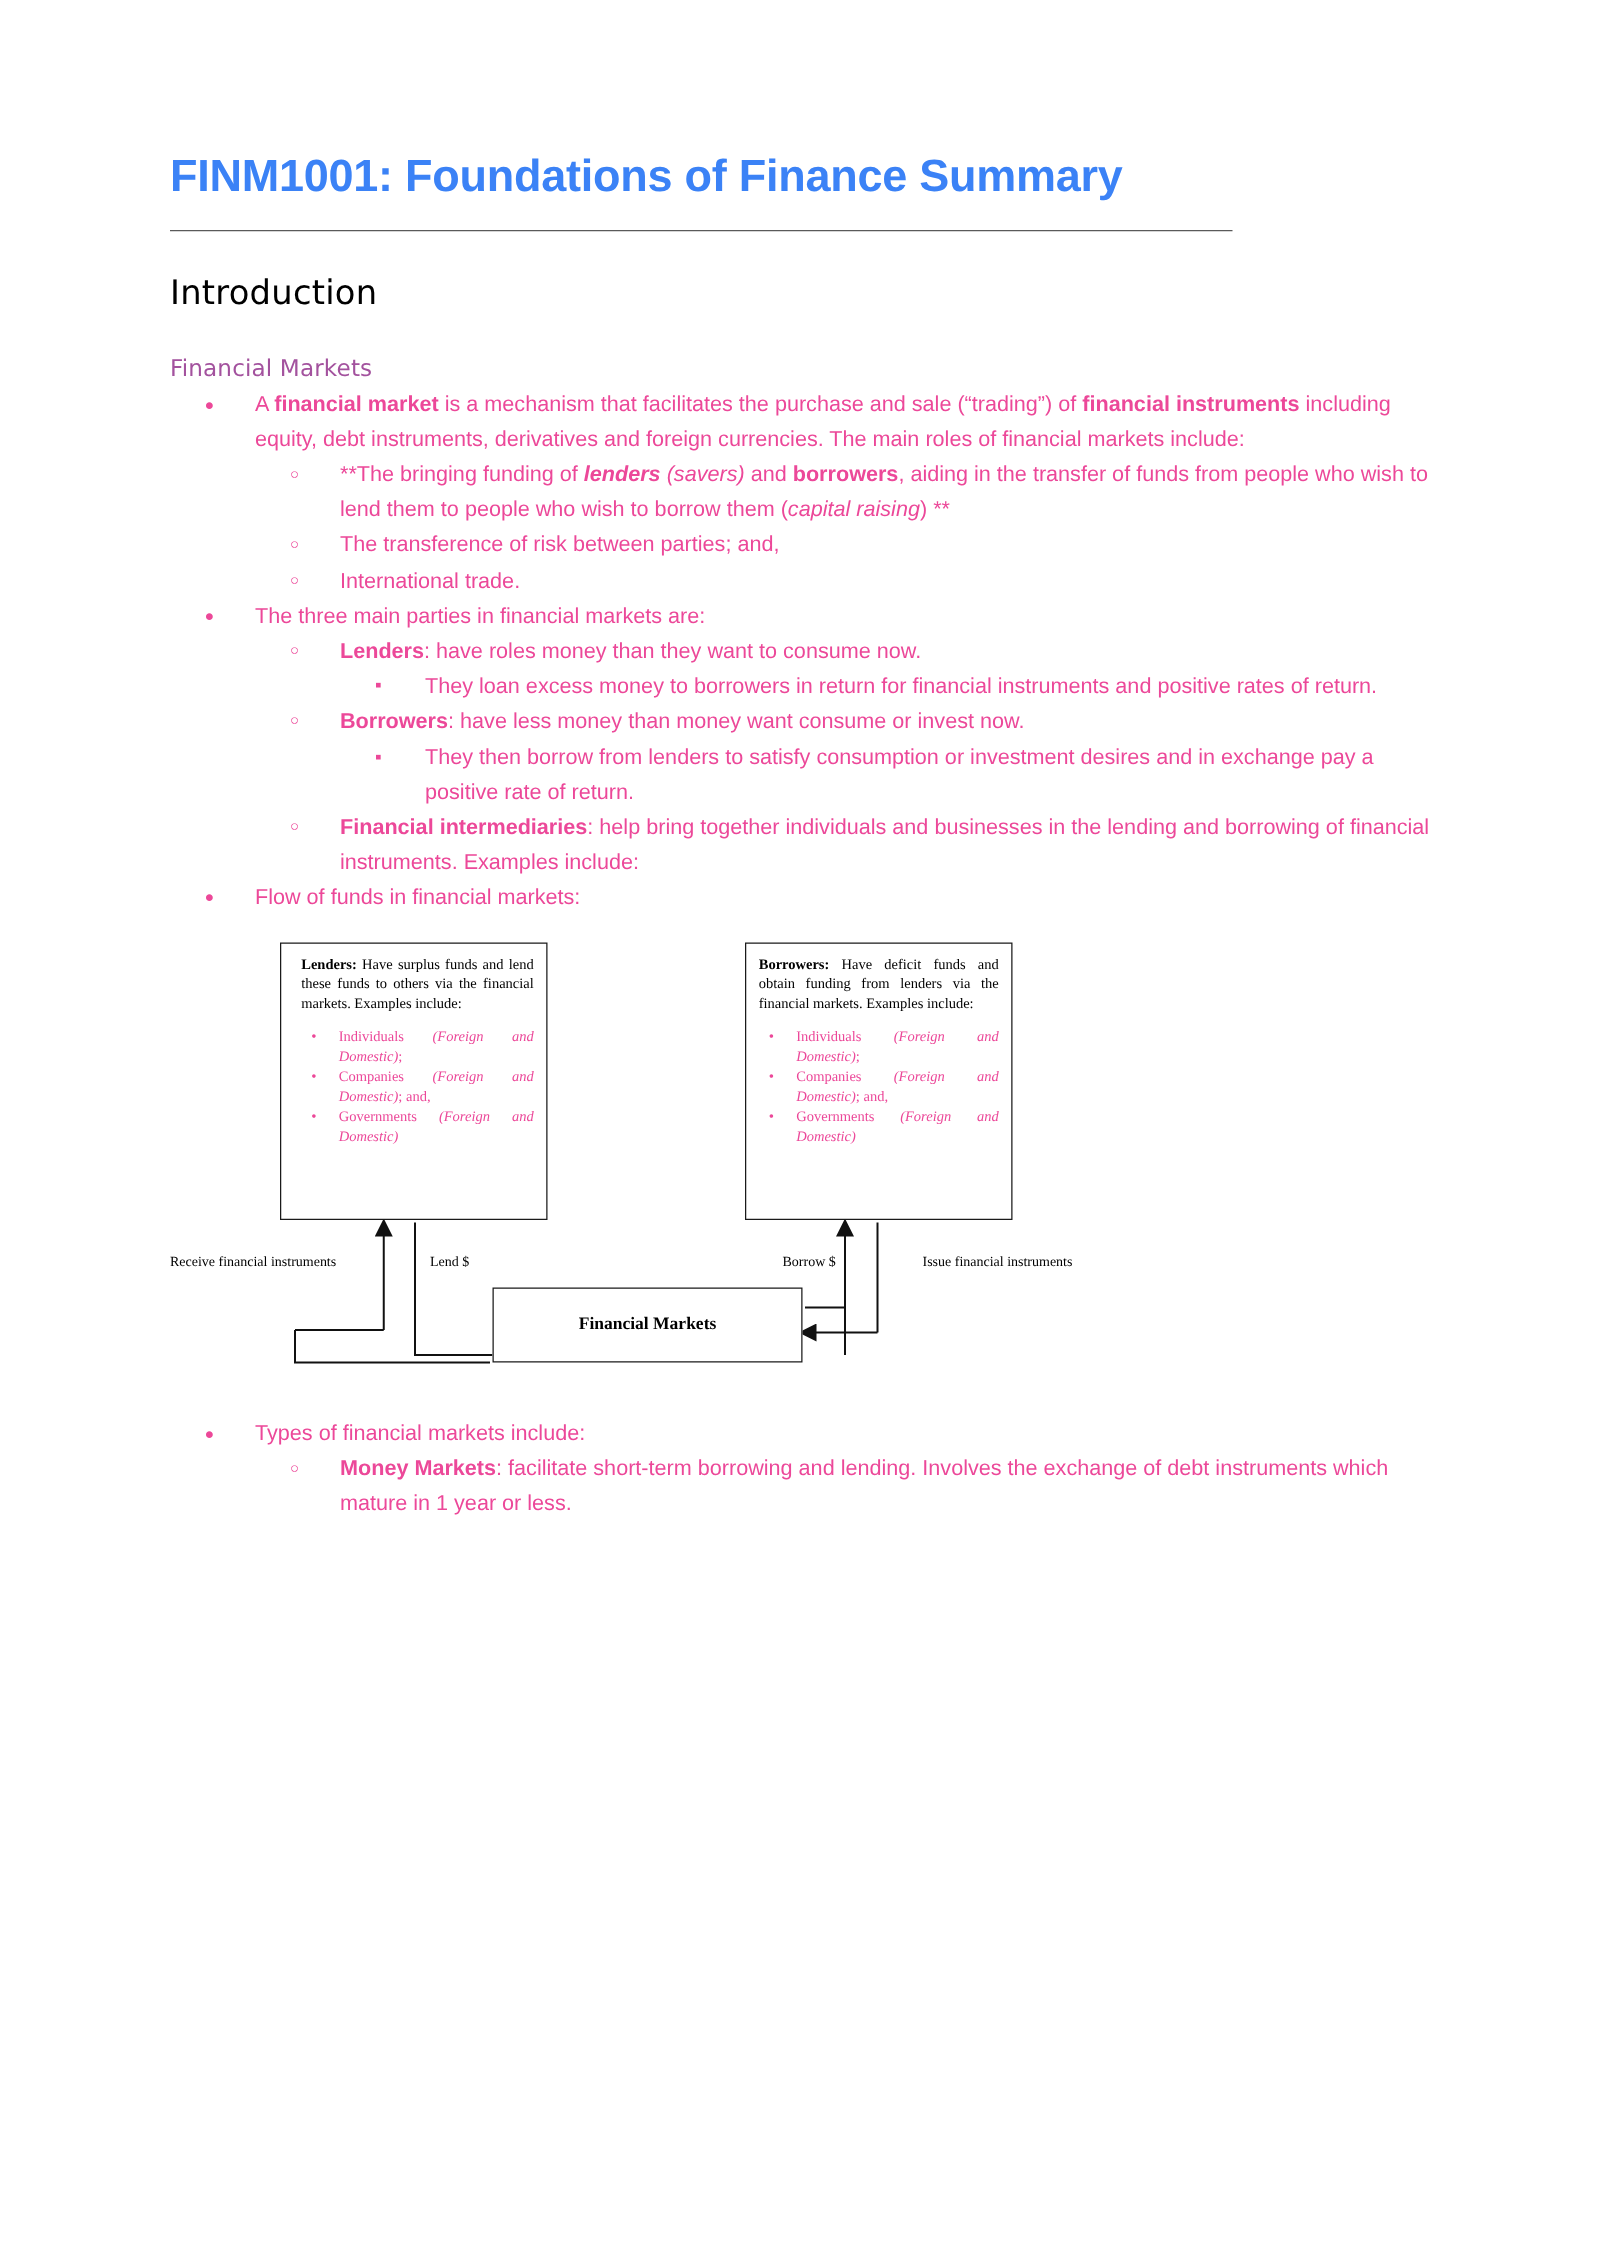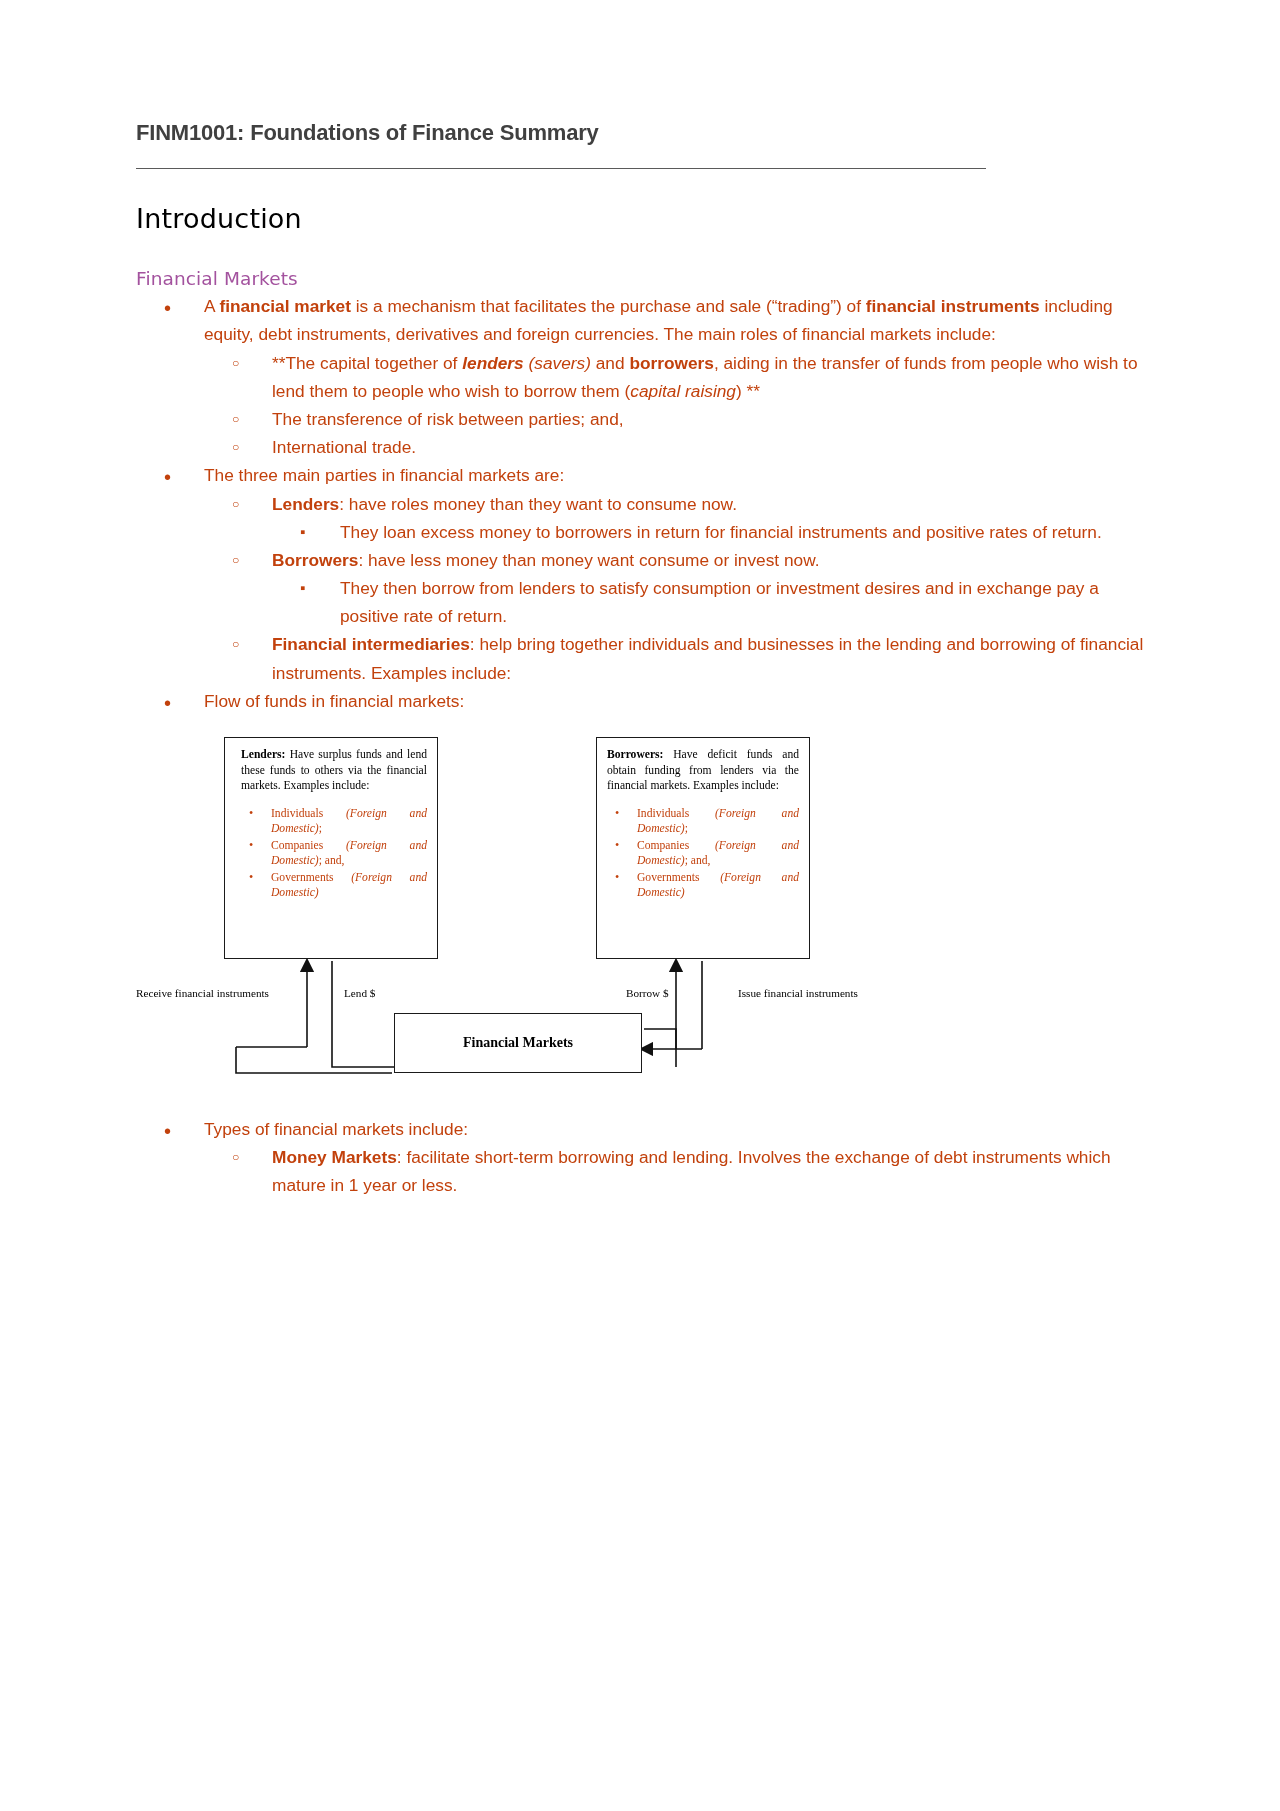--- a/index.html
+++ b/index.html
@@ -18,24 +18,24 @@
     min-height: 1811px;
     position: relative;
     box-sizing: border-box;
     padding: 120px 128px 40px 136px;
     background: #ffffff;
   }
 
   
   .doc-title {
     font-family: "Liberation Sans", sans-serif;
-    font-size: 22px;
+    font-size: 36px;
     font-weight: bold;
     letter-spacing: -0.2px;
-    color: #404040;
+    color: #3b82f6;
     margin: 0 0 22px 0;
     line-height: 1.18;
   }
   .title-rule {
     border: none;
     border-top: 1.6px solid #5a5a5a;
     margin: 0 6px 0 0;
     width: 850px;
   }
   .h1-purple {
@@ -60,21 +60,21 @@
   
   ul.lvl1, ul.lvl2, ul.lvl3 {
     margin: 0;
     padding: 0;
     list-style: none;
   }
   li {
     position: relative;
     font-size: 17.3px;
     line-height: 1.63;
-    color: #c2410c;
+    color: #ec4899;
   }
   ul.lvl1 > li {
     padding-left: 68px;
     margin: 0;
   }
   ul.lvl2 > li {
     padding-left: 68px;
   }
   ul.lvl3 > li {
     padding-left: 68px;
@@ -178,21 +178,21 @@
 
   <ul class="lvl1">
 
     <li>
       <span class="bullet disc"></span>
       <span><span>A </span><b>financial market</b><span> is a mechanism that facilitates the purchase and sale (“trading”) of </span><b>financial instruments</b><span> including equity, debt instruments, derivatives and foreign currencies. The main roles of financial markets include:</span></span>
 
       <ul class="lvl2">
         <li>
           <span class="bullet circ"></span>
-          <span><span>**The capital together of </span><span class="bi">lenders</span><span> </span><i>(savers)</i><span> and </span><b>borrowers</b><span>, aiding in the transfer of funds from people who wish to lend them to people who wish to borrow them (</span><i>capital raising</i><span>) **</span></span>
+          <span><span>**The bringing funding of </span><span class="bi">lenders</span><span> </span><i>(savers)</i><span> and </span><b>borrowers</b><span>, aiding in the transfer of funds from people who wish to lend them to people who wish to borrow them (</span><i>capital raising</i><span>) **</span></span>
         </li>
         <li>
           <span class="bullet circ"></span>
           <span>The transference of risk between parties; and,</span>
         </li>
         <li>
           <span class="bullet circ"></span>
           <span>International trade.</span>
         </li>
       </ul>

